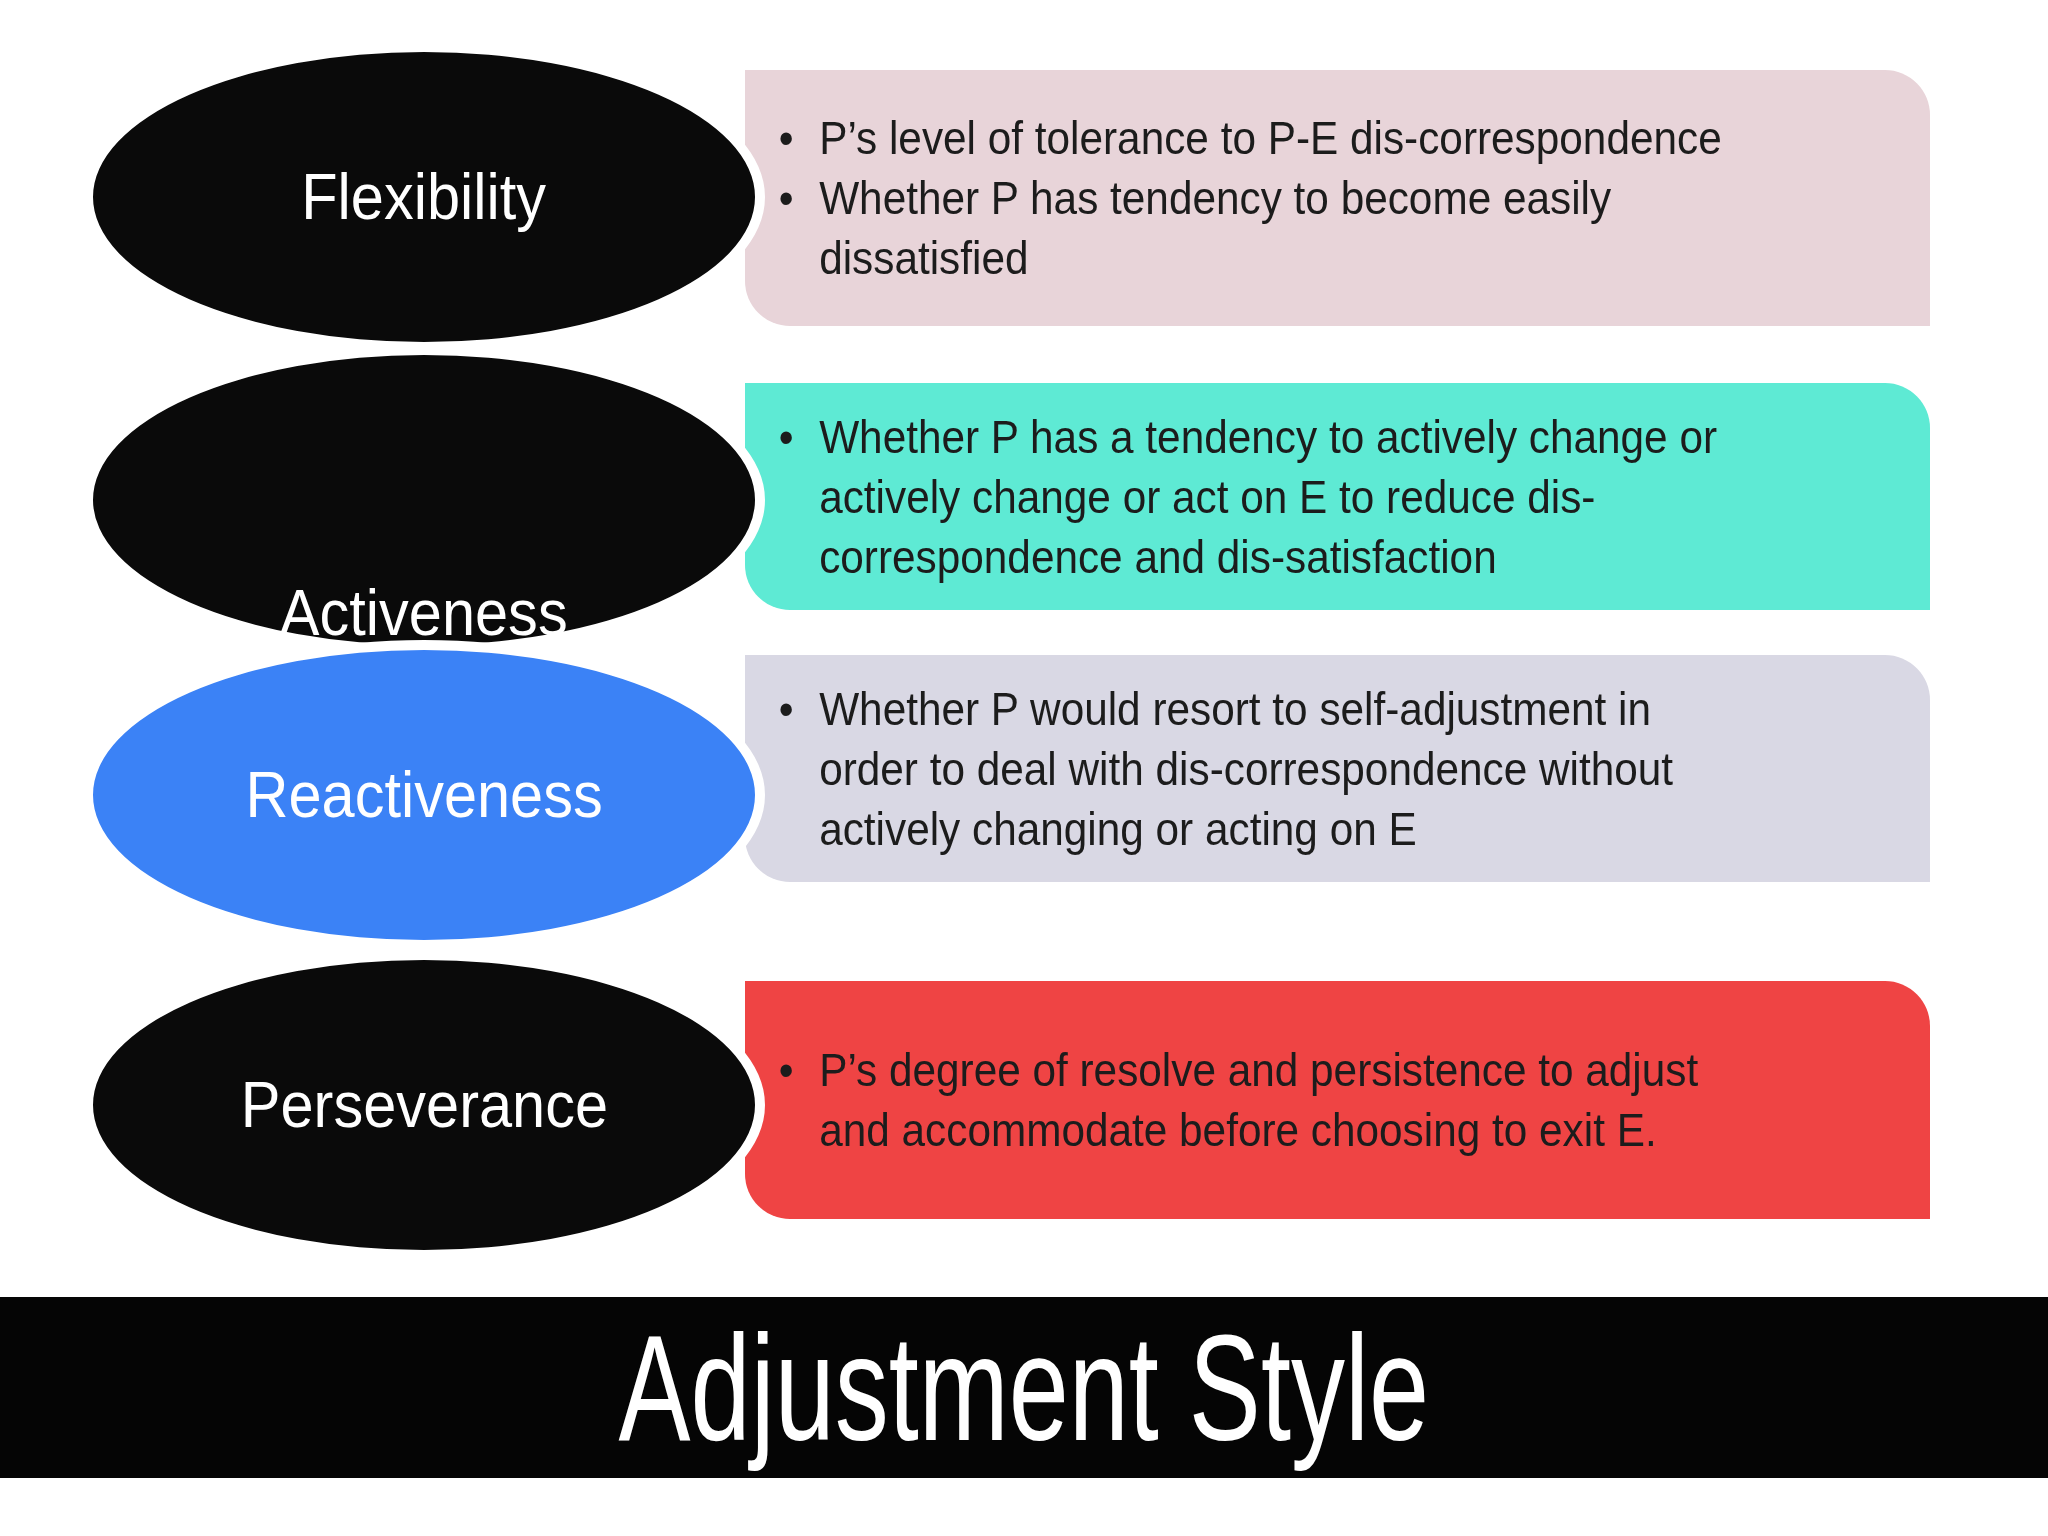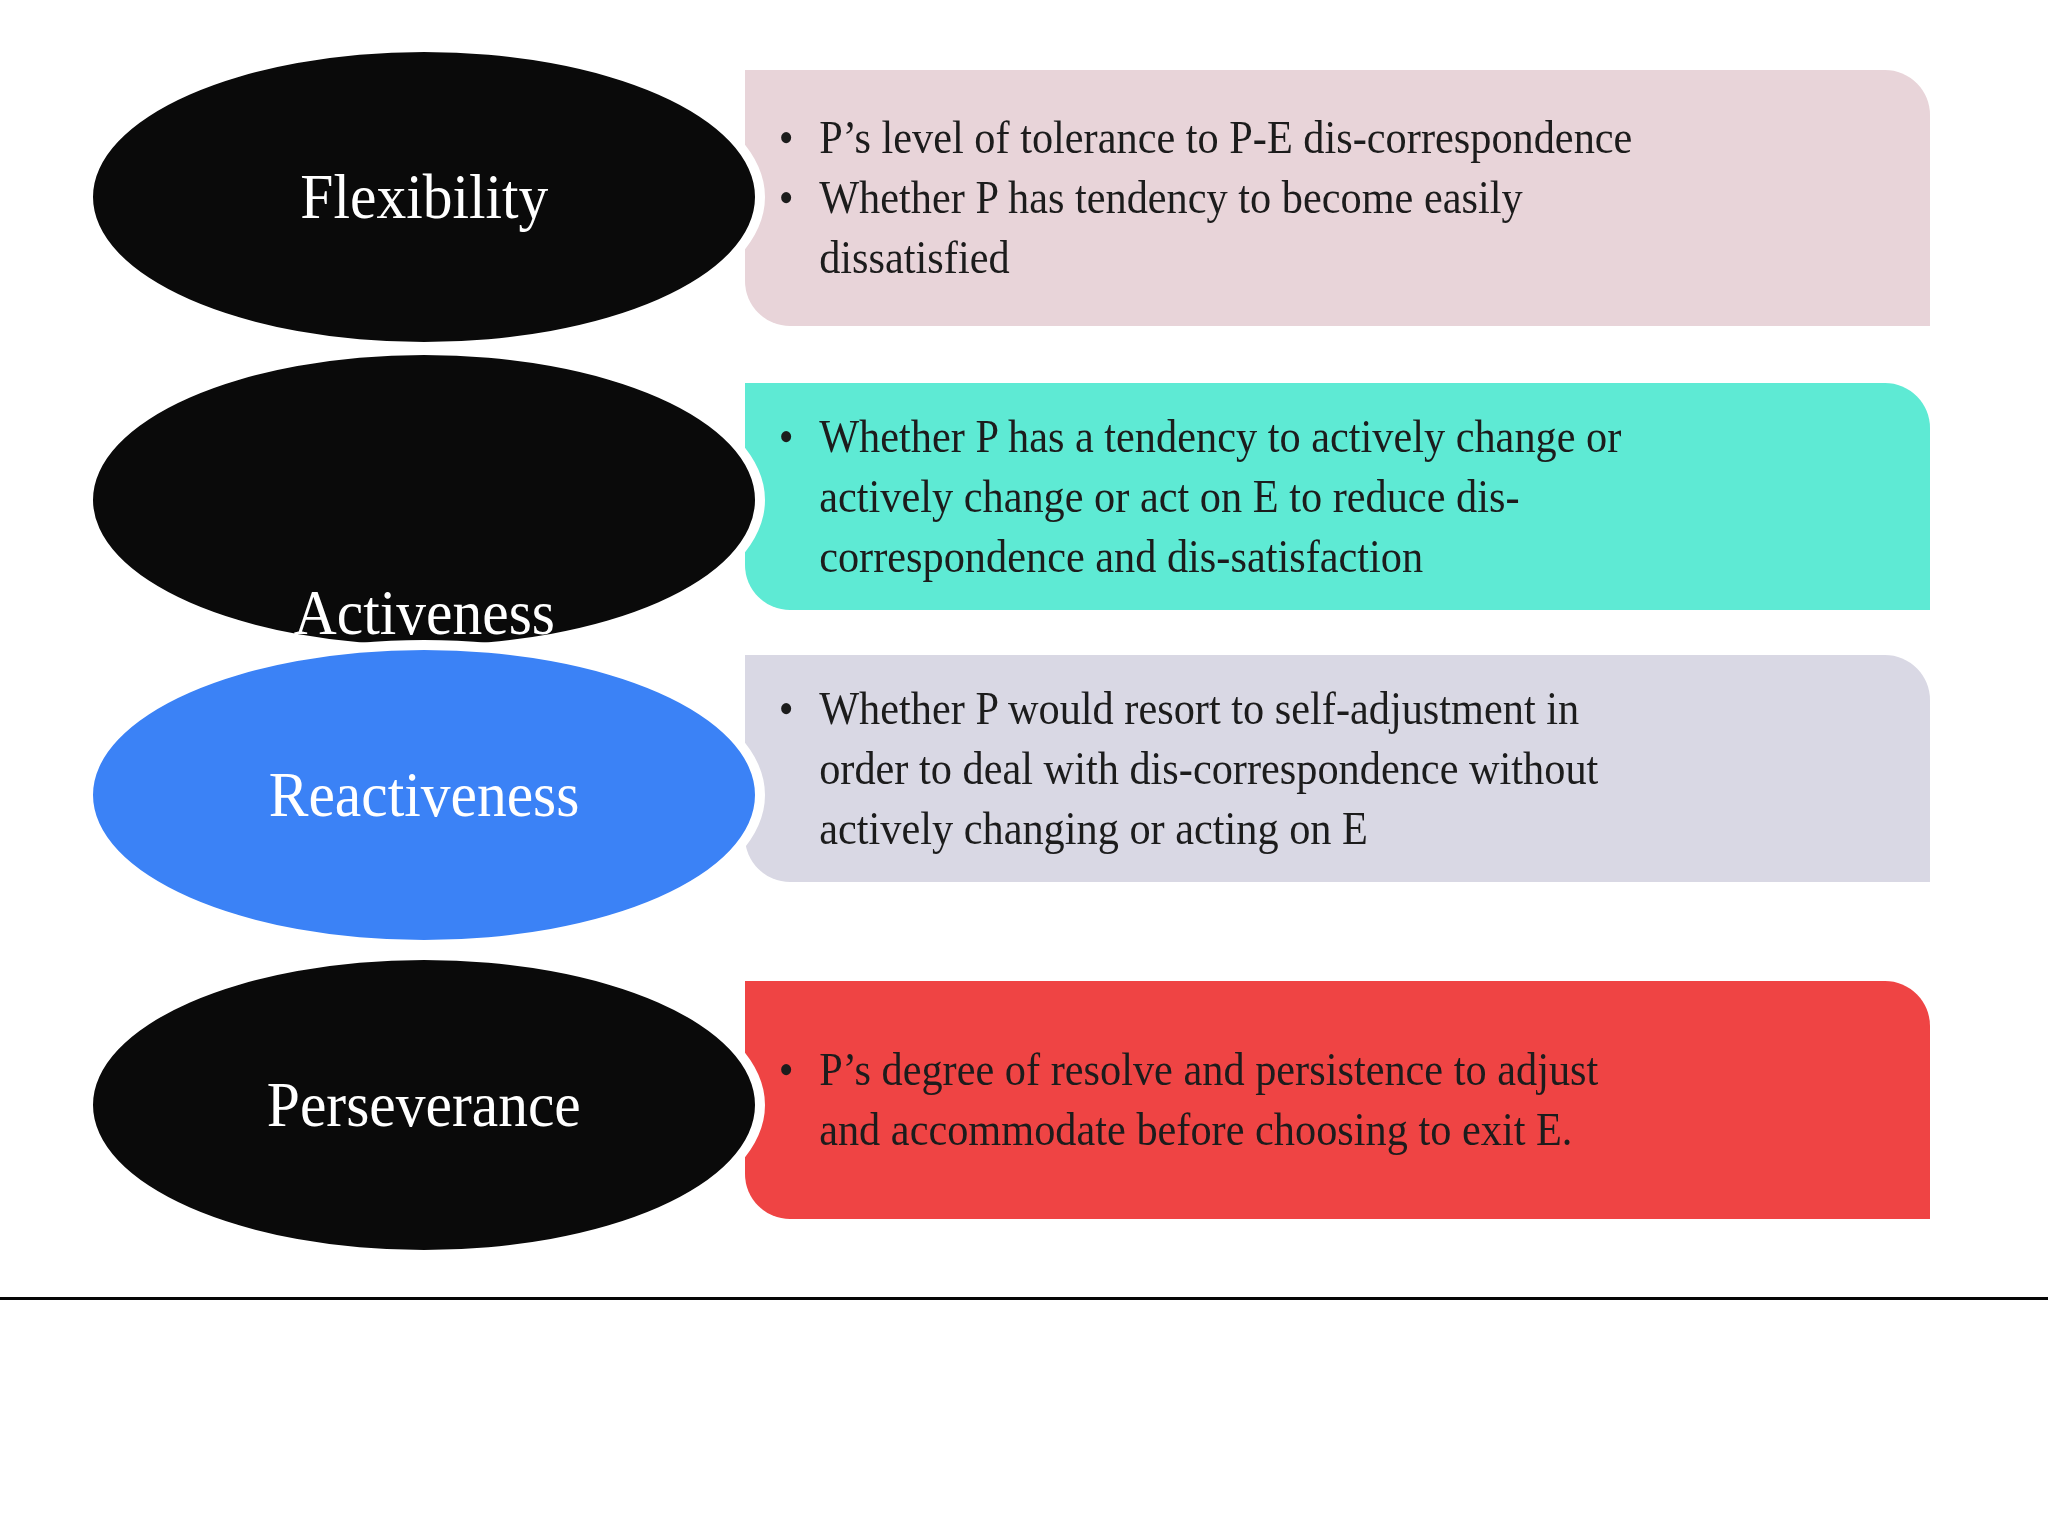--- a/index.html
+++ b/index.html
@@ -1,22 +1,22 @@
 <!DOCTYPE html>
 <html><head>
 <meta charset="utf-8">
 <style>
   html, body { margin: 0; padding: 0; background: #ffffff; }
   #canvas {
     position: relative;
     width: 2048px;
-    height: 1300px;
+    height: 1536px;
     overflow: hidden;
     background: #ffffff;
-    font-family: Liberation Serif, serif;
+    font-family: Liberation Sans, sans-serif;
   }
 
   
   .ellipse {
     position: absolute;
     left: 83px;
     width: 682px;
     height: 310px;
     box-sizing: border-box;
     border: 10px solid #0c4a6e;

